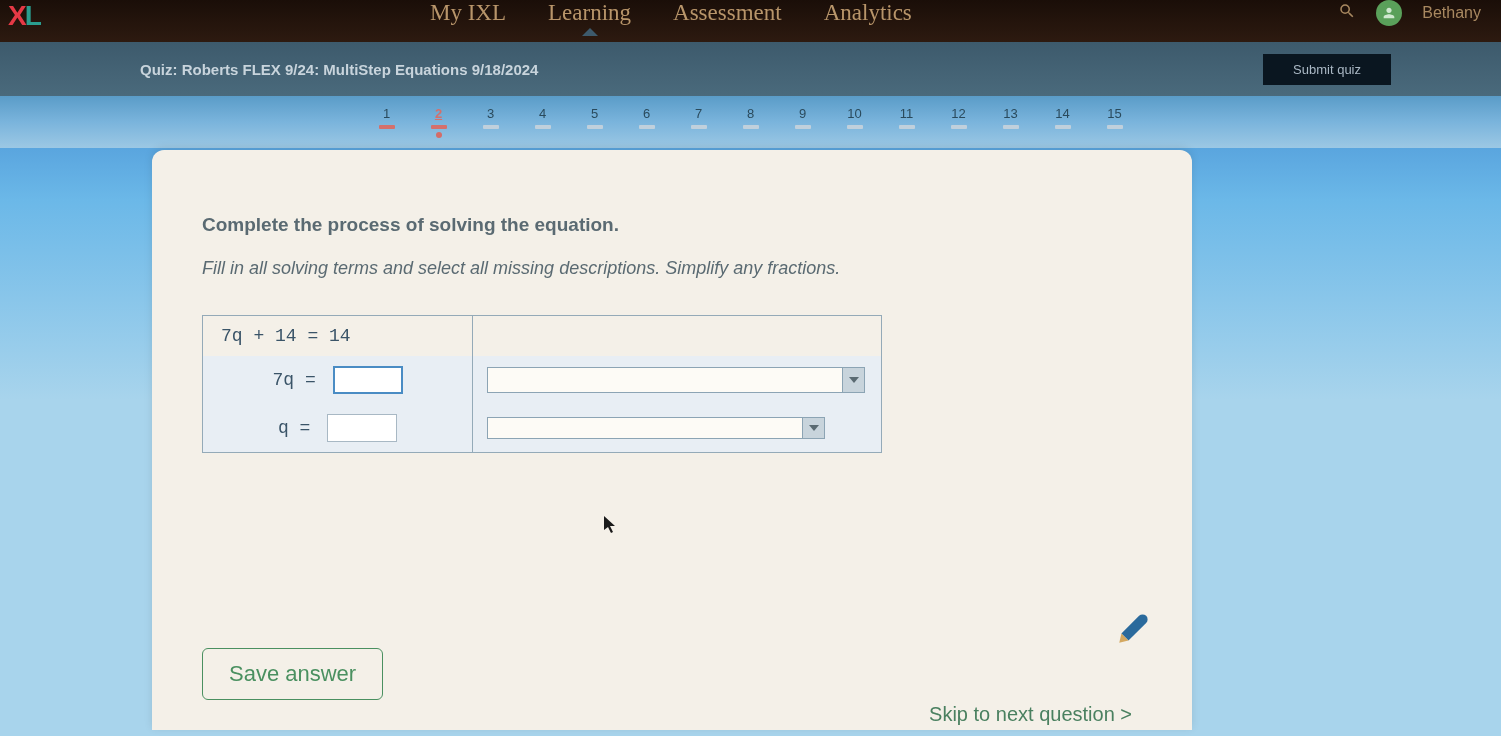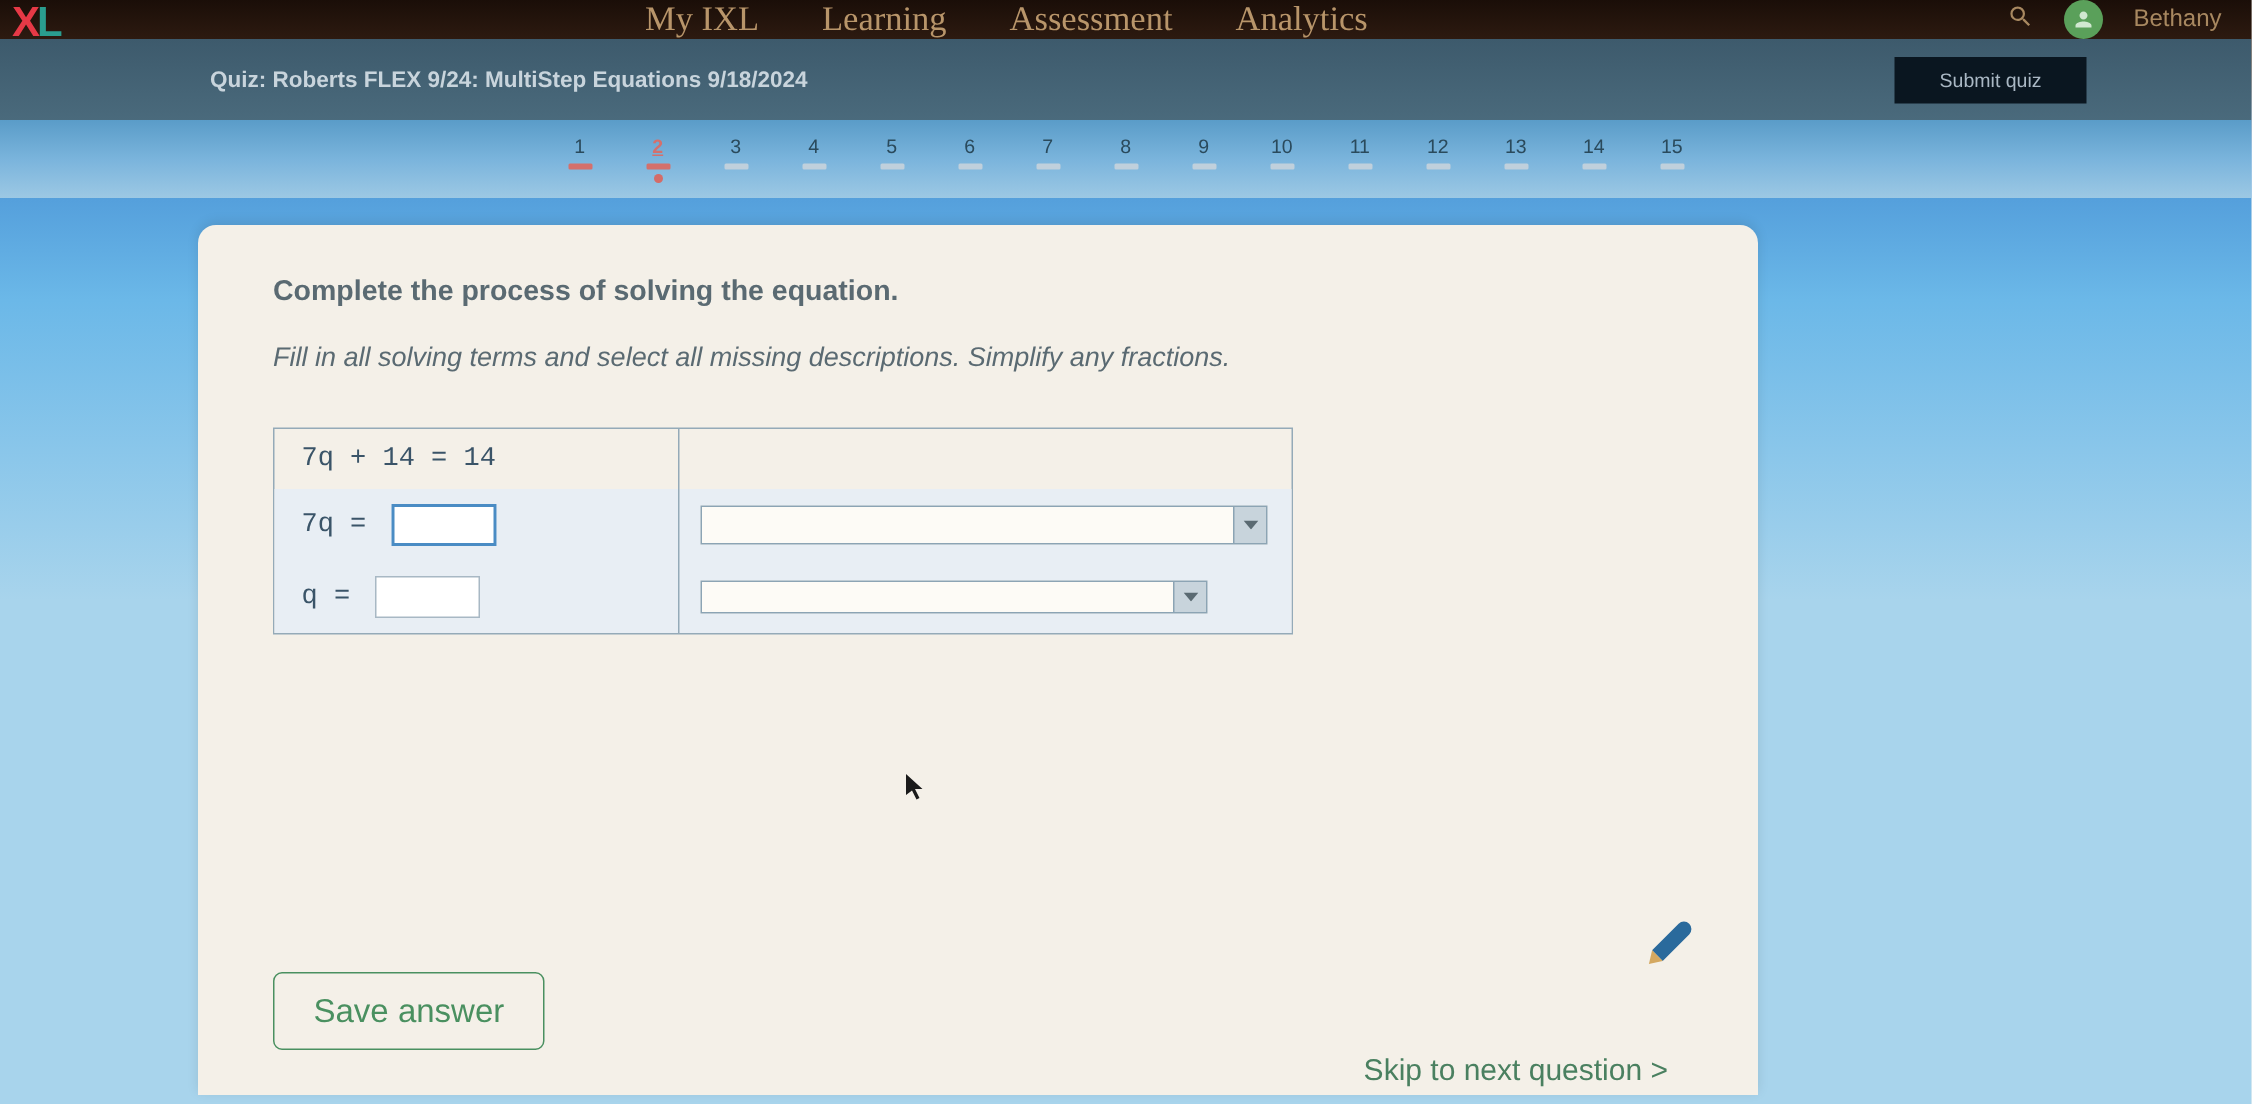--- a/index.html
+++ b/index.html
@@ -5,24 +5,24 @@
 * { margin: 0; padding: 0; box-sizing: border-box; }
 body {
   width: 1501px;
   height: 736px;
   font-family: Arial, Helvetica, sans-serif;
   background: linear-gradient(180deg, #2a1810 0%, #3d2818 40px, #4a94d6 100px, #6bb8e8 200px, #a8d4ec 400px);
   overflow: hidden;
   position: relative;
 }
 .top-nav {
-  height: 26px;
+  height: 42px;
   background: linear-gradient(180deg, #1a0e08 0%, #2d1a10 100%);
   display: flex;
-  align-items: center;
+  align-items: flex-start;
   position: relative;
 }
 .logo {
   width: 68px;
   height: 28px;
   margin-left: 8px;
   position: relative;
 }
 .logo-x {
   font-size: 28px;
@@ -127,27 +127,27 @@
 .qnum.q2 .qnum-indicator { background: #6a8ca4; }
 .qnum.current { color: #d4706c; font-weight: bold; text-decoration: underline; }
 .qnum.current .qnum-indicator { background: #d4706c; }
 .qnum.q2.current-answer::after {
   content:'';
   width:6px;height:6px;background:#d46c68;border-radius:50%;
   display:block;margin:3px auto 0;
 }
 .card {
   position: absolute;
-  left: 132px;
+  left: 152px;
   top: 150px;
   width: 1040px;
   height: 580px;
   background: #f4f0e8;
   border-radius: 12px 12px 0 0;
-  padding: 34px 50px;
+  padding: 64px 50px;
   box-shadow: 0 -2px 8px rgba(0,0,0,0.1);
 }
 .prompt-line {
   color: #5a6a72;
   font-size: 19px;
   font-weight: bold;
   margin-bottom: 22px;
 }
 .instruction {
   color: #5a6a72;
@@ -162,21 +162,21 @@
 }
 .work-row { display: flex; }
 .eq-cell {
   width: 270px;
   border-right: 1px solid #94aab8;
   padding: 10px 18px;
   color: #3a5468;
   font-size: 18px;
   display: flex;
   align-items: center;
-  justify-content: flex-start;
+  justify-content: center;
   font-family: 'Courier New', monospace;
   font-weight: 500;
 }
 .desc-cell {
   width: 408px;
   padding: 10px 14px;
   display: flex;
   align-items: center;
 }
 .row1 .eq-cell { justify-content: flex-start; }

